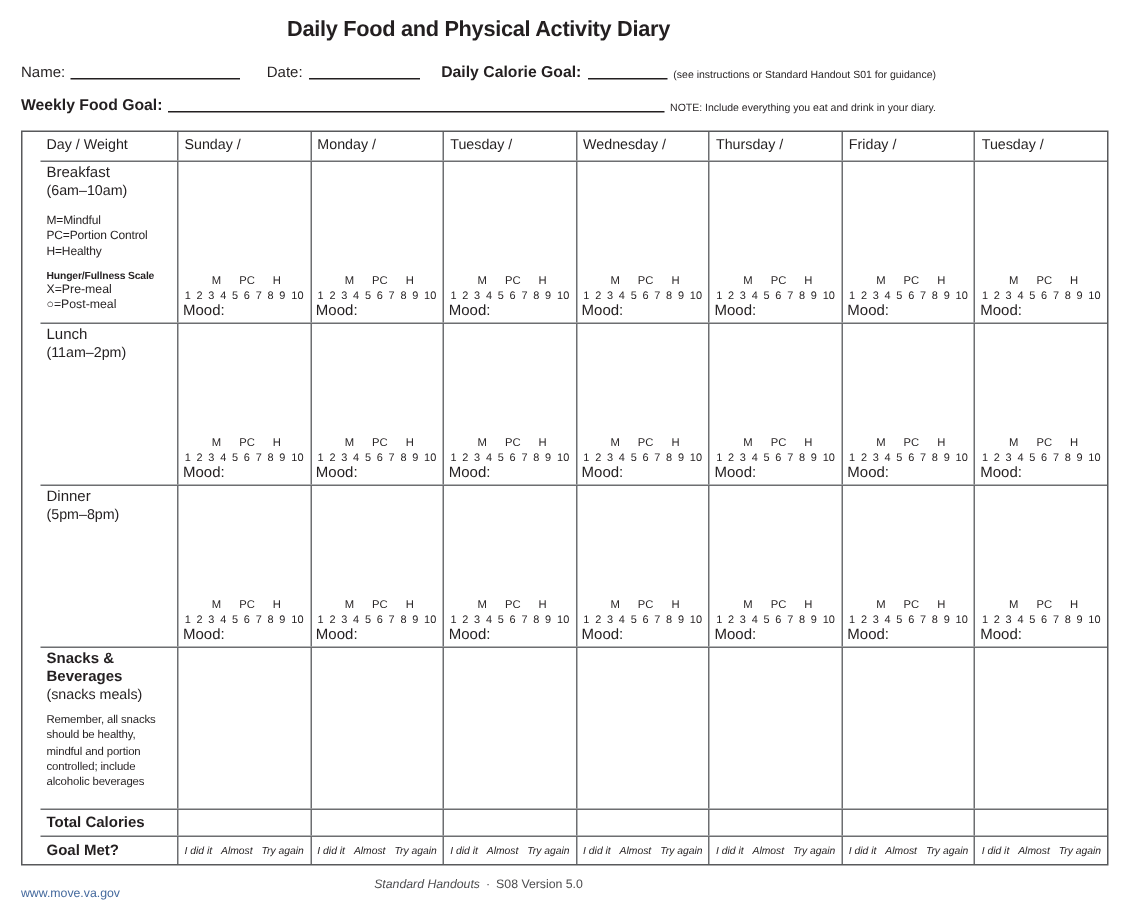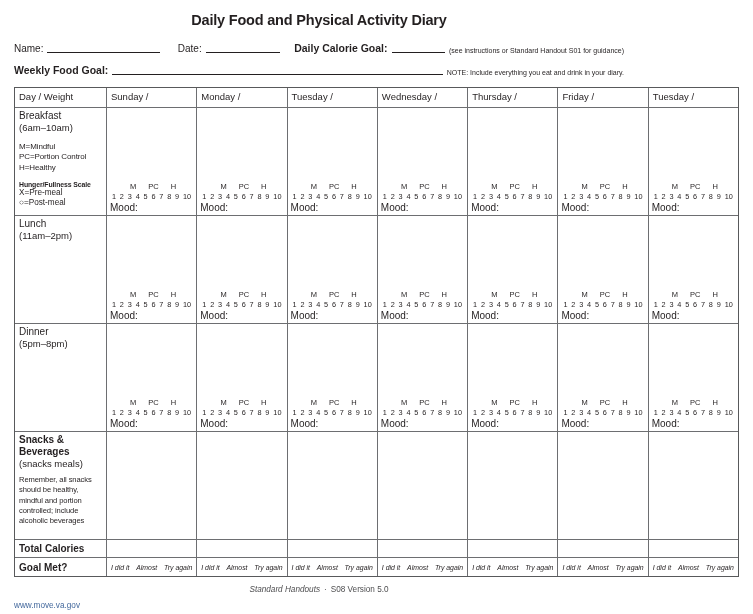--- a/index.html
+++ b/index.html
@@ -37,20 +37,21 @@
   .cal-line  { width: 76px; }
   .weekly-line { flex: 1 1 auto; }
   .note { font-size: 7px; white-space: nowrap; margin-bottom: 0px; color: #231f20; }
   .row2 { margin-top: 10px; }
 
   
   .diary-table {
     margin-top: 11px;
     border: 1.6px solid #58595b;
     width: 725px;
+    padding-left: 12px;
   }
   .trow { display: flex; }
   .trow + .trow { border-top: 1px solid #6d6e71; }
   .h-head  { height: 19px; }
   .h-meal  { height: 108px; }
   .h-total { height: 18px; }
   .h-goal  { height: 19px; }
 
   .cell { border-left: 1px solid #6d6e71; min-width: 0; overflow: hidden; }
   .cell:first-child { border-left: none; }
@@ -87,21 +88,21 @@
   .center-label { display: flex; align-items: center; font-weight: bold; font-size: 10px; }
 
   .goal-cell {
     display: flex; align-items: center; justify-content: space-between;
     font-style: italic; font-size: 6.9px; padding: 0 4px;
     white-space: nowrap;
   }
 
   
   .footer { position: relative; margin-top: 8px; height: 14px; font-size: 8.2px; }
-  .footer-link { color: #44699d; position: absolute; left: 0; top: 16px; text-decoration: none; }
+  .footer-link { color: #44699d; position: absolute; left: 0; top: 6px; text-decoration: none; }
   .footer-center {
     position: absolute; left: 50%; top: 0; transform: translateX(-50%);
     white-space: nowrap; color: #4d4d4f;
   }
   .footer-center .it { font-style: italic; text-align: right; }
   .footer-sep { margin: 0 4px; }
 </style>
 </head>
 <body>
 

